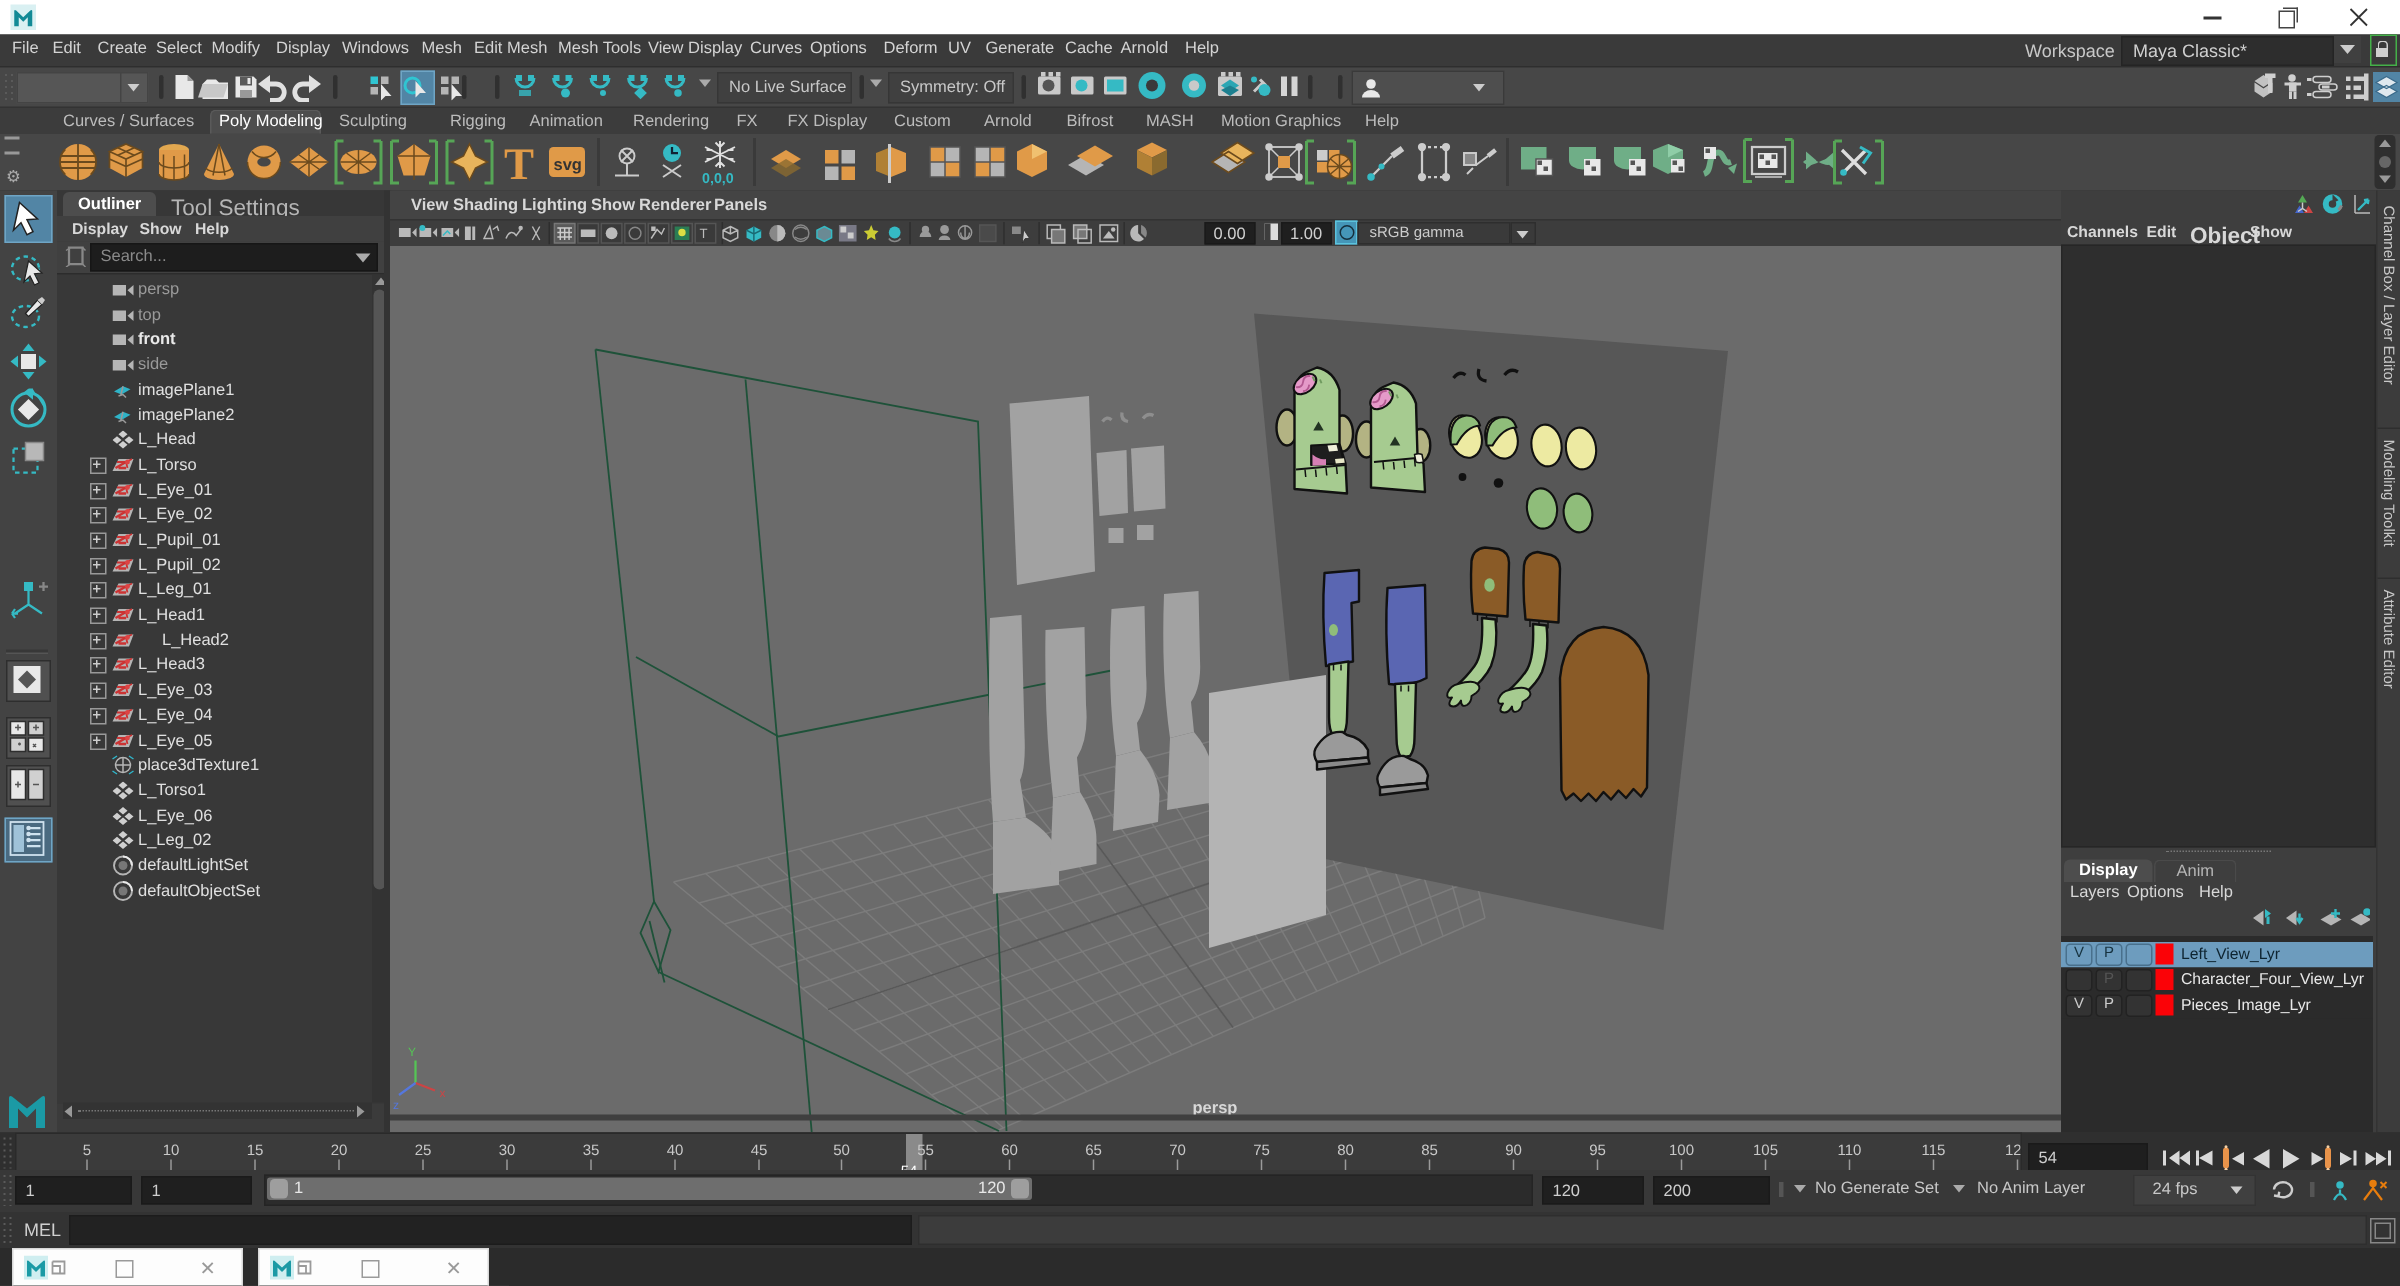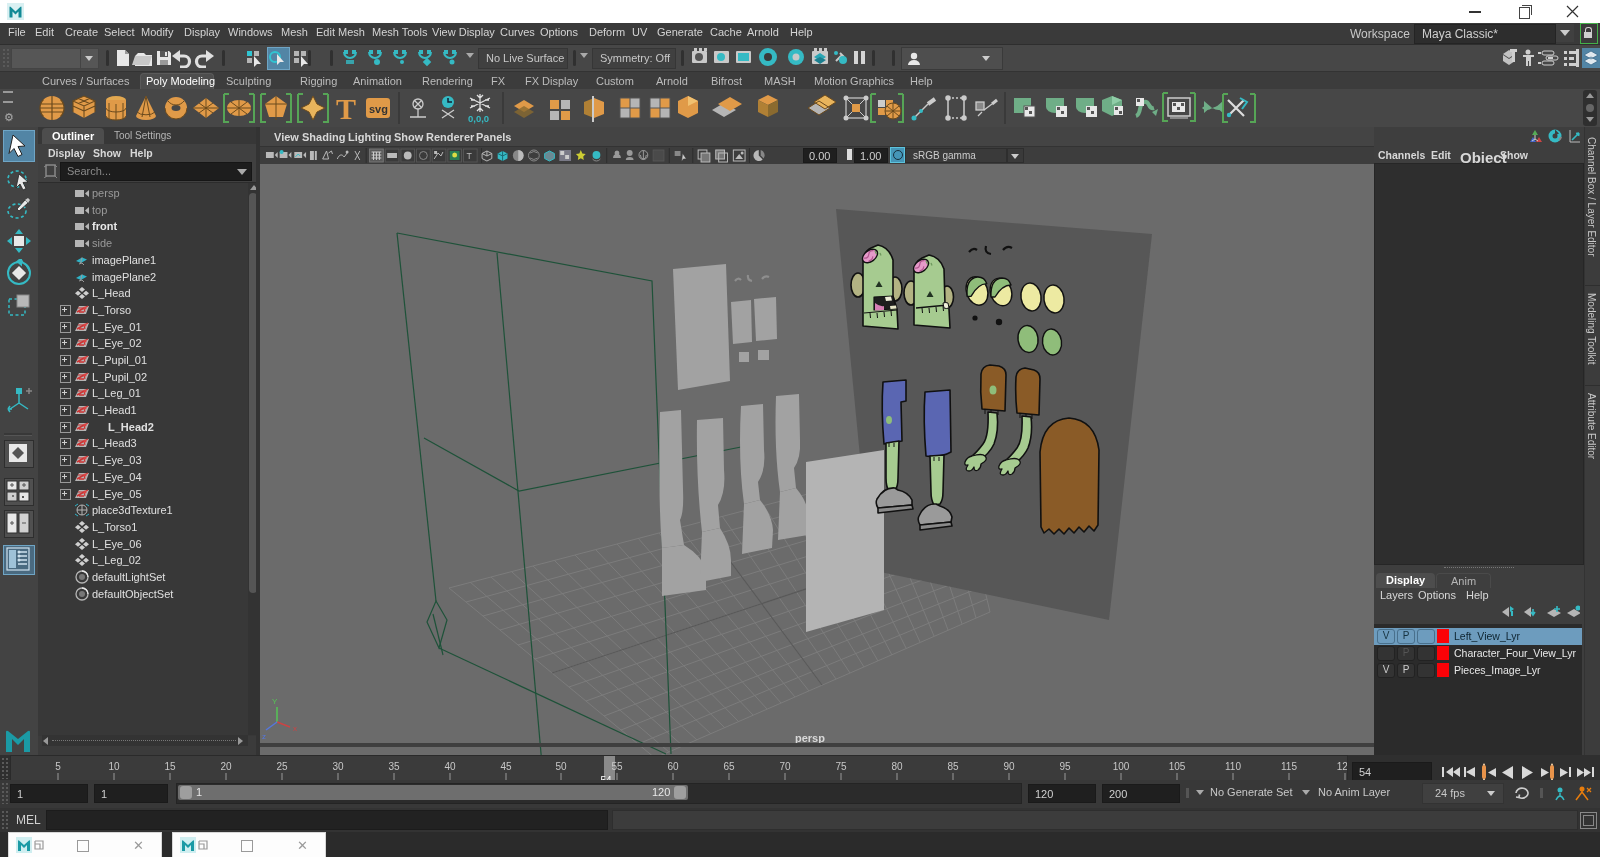--- a/index.html
+++ b/index.html
@@ -536,21 +536,21 @@
   </div>
   <svg class="abs" style="left:3px;top:599px;" width="32" height="30" viewBox="0 0 30 30">
     <path d="M2 26 L2 6 Q2 4 4 5 L14 13 L24 5 Q26 4 26 6 L26 26 L20 26 L20 13 L14 19 L8 13 L8 26 Z" fill="#1b9aa5"></path>
   </svg>
 </div>
 
 <div class="abs" id="outliner" style="left:38px;top:127px;width:222px;height:628px;background:#3b3b3b;">
 
   <div class="abs" style="left:0;top:0;width:222px;height:17px;background:#373737;">
     <div class="abs" style="left:4px;top:1px;height:16px;padding:2px 10px;background:#4d4d4d;border-radius:4px 4px 0 0;color:#fff;font-size:11px;font-weight:bold;box-sizing:border-box;">Outliner</div>
-    <div class="abs" style="left:64px;top:1px;height:16px;padding:2px 12px;color:#b5b5b5;font-size:10px;box-sizing:border-box;">Tool Settings</div>
+    <div class="abs" style="left:64px;top:1px;height:16px;padding:2px 12px;color:#b5b5b5;font-size:15px;box-sizing:border-box;">Tool Settings</div>
   </div>
 
   <div class="abs" style="left:0;top:17px;width:222px;height:17px;background:#404040;">
     <span class="abs" style="left:10px;top:3px;color:#d8d8d8;font-size:10.5px;font-weight:bold;">Display</span>
     <span class="abs" style="left:55px;top:3px;color:#d8d8d8;font-size:10.5px;font-weight:bold;">Show</span>
     <span class="abs" style="left:92px;top:3px;color:#d8d8d8;font-size:10.5px;font-weight:bold;">Help</span>
   </div>
 
   <div class="abs" style="left:0;top:34px;width:222px;height:21px;background:#404040;">
     <svg class="abs" style="left:5px;top:2px;" width="15" height="15">
@@ -713,21 +713,21 @@
           <div class="abs" style="left:22px;top:3px;width:9px;height:9px;border:1px solid #999;">
             <div class="abs" style="left:1px;top:3px;width:5px;height:1px;background:#ccc;"></div>
             <div class="abs" style="left:3px;top:1px;width:1px;height:5px;background:#ccc;"></div>
           </div>
           <svg width="16" height="13" style="position:absolute;left:36px;top:2px;">
             <path d="M1 10 L5 2 h10 L12 10z" fill="#b5b5b5"></path>
             <path d="M3 8 l7 -4 m0 4 l-5 0" stroke="#c33" stroke-width="1.6" fill="none"></path>
             <path d="M10 4 l4 -2 m-4 2 l1 4 m-1 -4 l-6 0" stroke="#c33" stroke-width="1.2" fill="none"></path>
             <circle cx="11" cy="4" r="1.6" fill="#d44"></circle>
           </svg>
-          <span class="abs" style="left:54px;top:2px;color:#e0e0e0;font-size:11px;font-weight:bold;padding-left:16px;">L_Head2</span>
+          <span class="abs" style="left:54px;top:2px;color:#e0e0e0;font-size:11px;font-weight:normal;padding-left:16px;">L_Head2</span>
         </div>
     <div class="abs" style="left:0;top:250px;width:210px;height:17px;">
           <div class="abs" style="left:22px;top:3px;width:9px;height:9px;border:1px solid #999;">
             <div class="abs" style="left:1px;top:3px;width:5px;height:1px;background:#ccc;"></div>
             <div class="abs" style="left:3px;top:1px;width:1px;height:5px;background:#ccc;"></div>
           </div>
           <svg width="16" height="13" style="position:absolute;left:36px;top:2px;">
             <path d="M1 10 L5 2 h10 L12 10z" fill="#b5b5b5"></path>
             <path d="M3 8 l7 -4 m0 4 l-5 0" stroke="#c33" stroke-width="1.6" fill="none"></path>
             <path d="M10 4 l4 -2 m-4 2 l1 4 m-1 -4 l-6 0" stroke="#c33" stroke-width="1.2" fill="none"></path>

